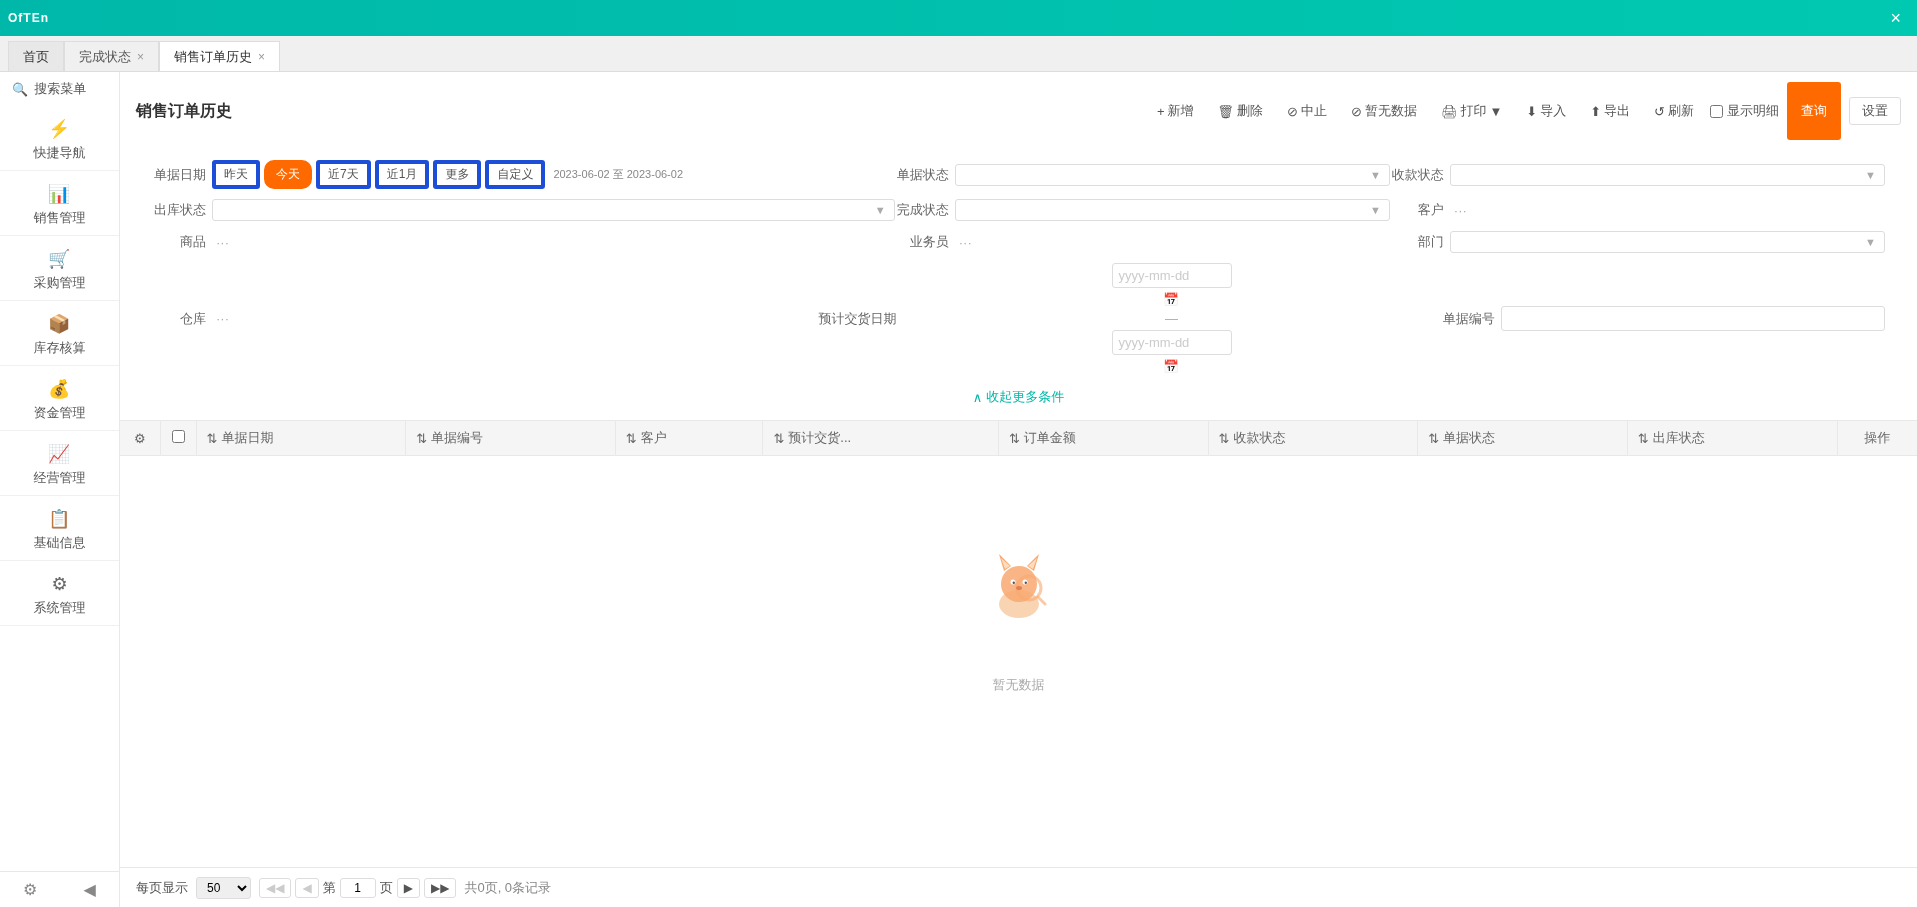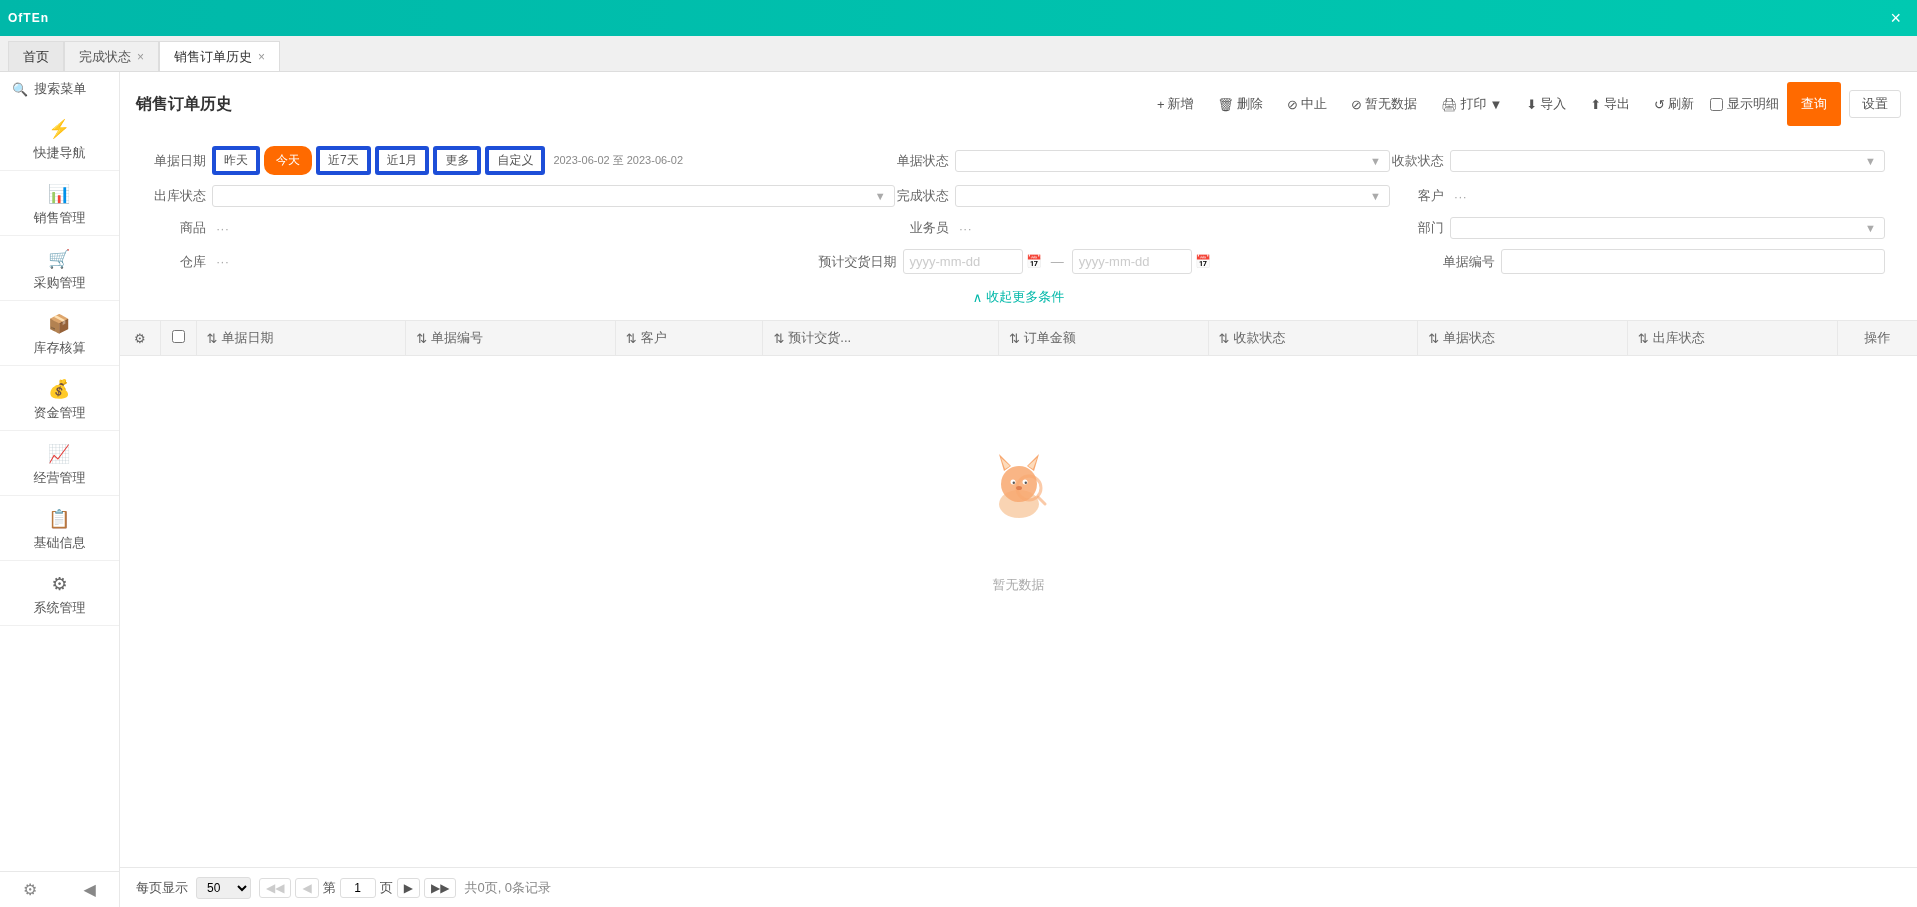--- a/index.html
+++ b/index.html
@@ -144,21 +144,21 @@
       color: #555;
       font-size: 12px;
       border: none;
       background: none;
       white-space: nowrap;
     }
     .btn-primary {
       background: #ff6a00;
       color: #fff !important;
       border-radius: 3px;
-      padding: 13px 14px !important;
+      padding: 20px 14px !important;
       font-size: 13px;
     }
     .btn-setting {
       border: 1px solid #ddd;
       border-radius: 3px;
       padding: 4px 12px;
       cursor: pointer;
       color: #555;
       background: #fff;
       font-size: 12px;
@@ -591,21 +591,21 @@
 
         <div class="filter-row">
           <div class="filter-item" style="flex:1.5;">
             <span class="filter-label">仓库</span>
             <div class="filter-control">
               <span class="ellipsis-btn">···</span>
             </div>
           </div>
           <div class="filter-item" style="flex:1.4;">
             <span class="filter-label">预计交货日期</span>
-            <div class="filter-control" style="display:flex;gap:4px;">
+            <div class="filter-control" style="display:flex;gap:4px;flex-direction:column;">
               <div class="date-input">
                 <span style="color:#ccc;">yyyy-mm-dd</span>
               </div>
               <span class="calendar-icon">📅</span>
               <span class="date-dash">—</span>
               <div class="date-input">
                 <span style="color:#ccc;">yyyy-mm-dd</span>
               </div>
               <span class="calendar-icon">📅</span>
             </div>

